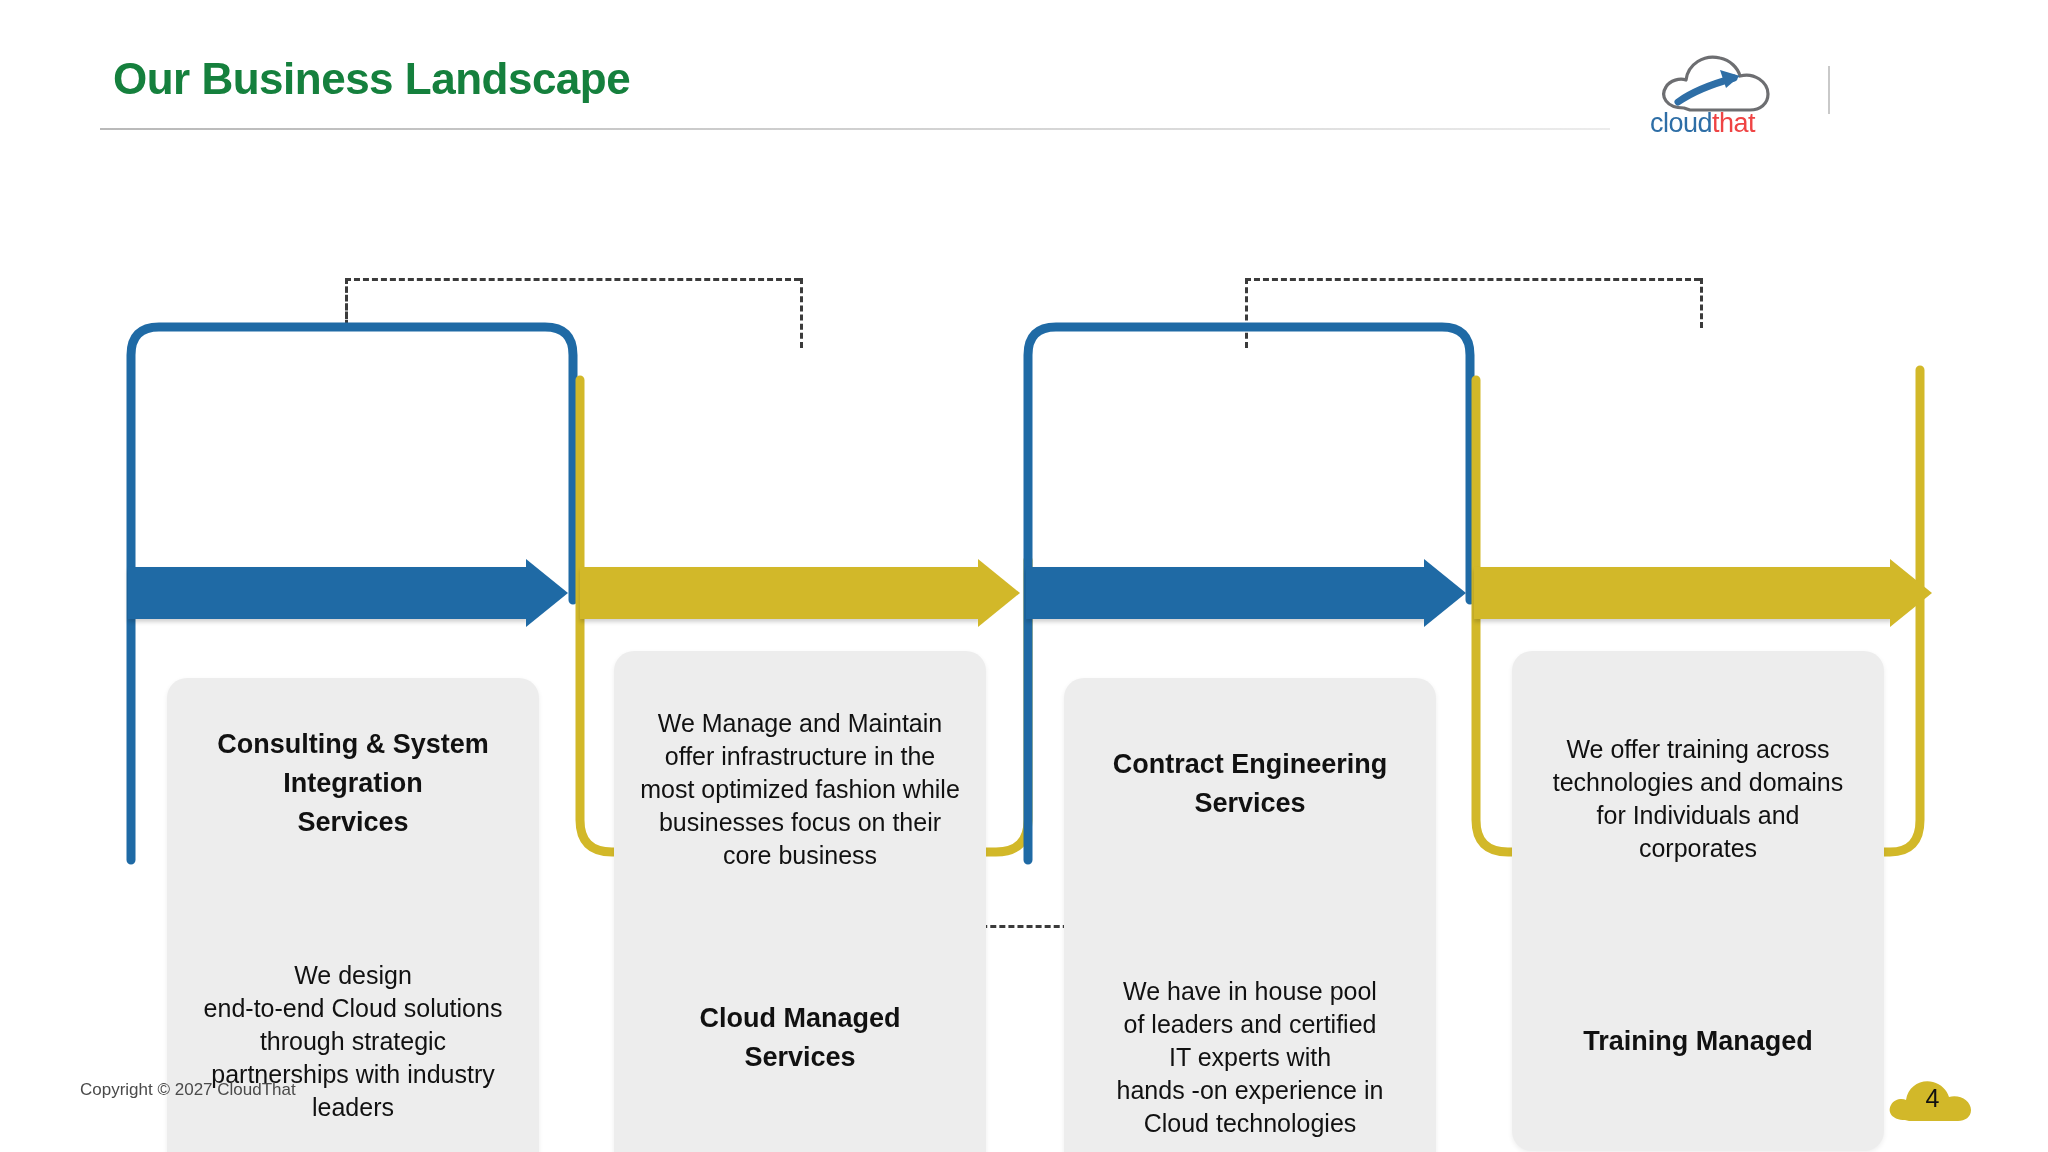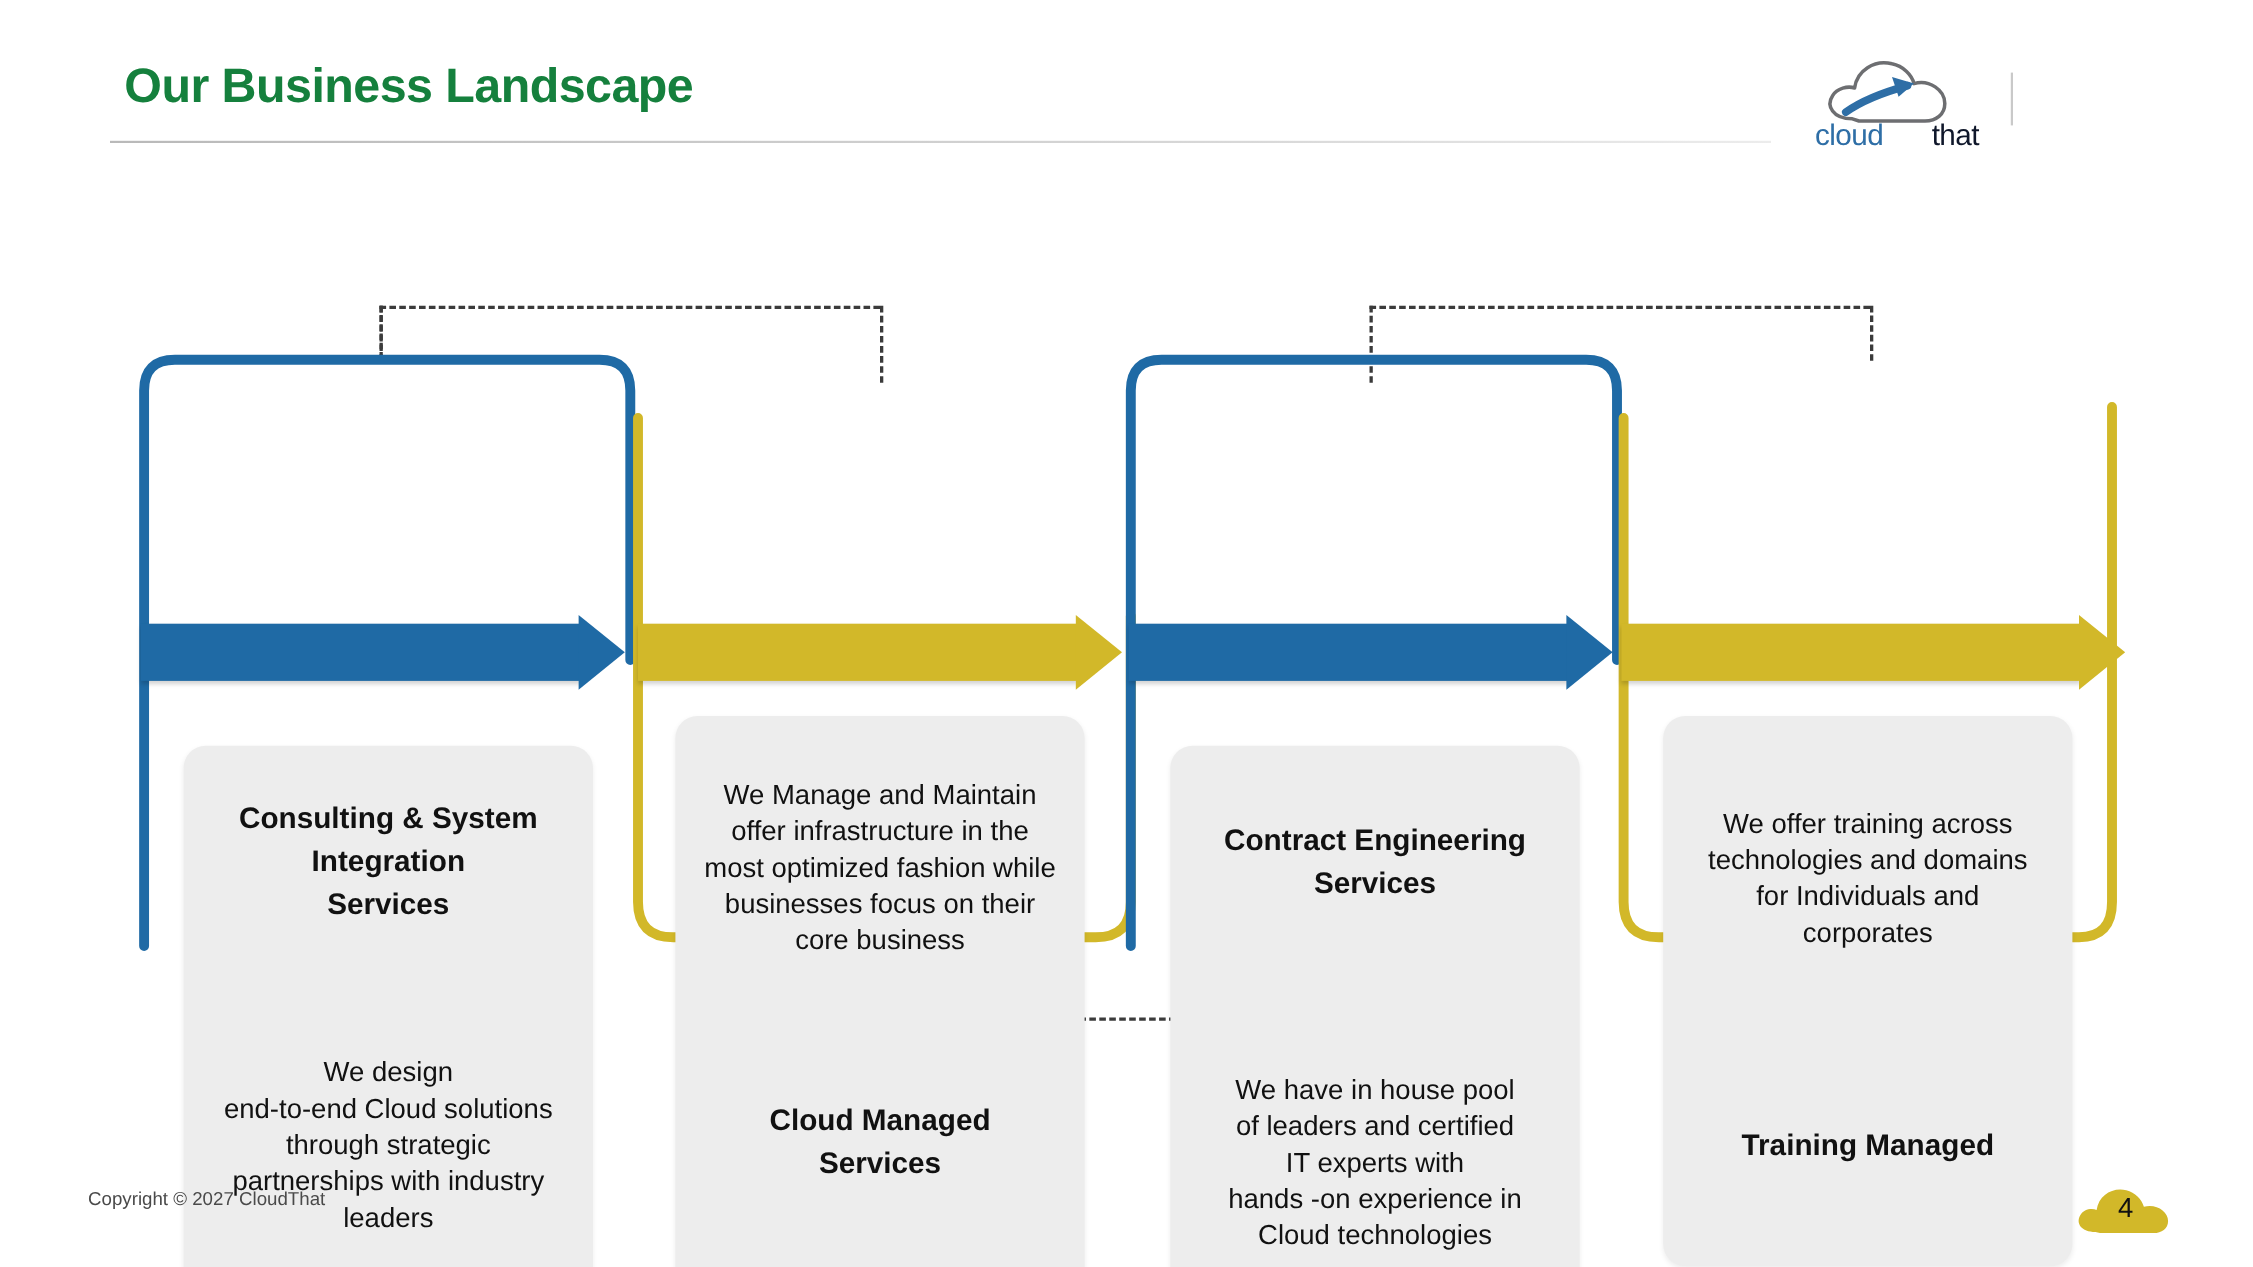--- a/index.html
+++ b/index.html
@@ -22,21 +22,21 @@
   .title-rule{
     position:absolute;left:100px;top:128px;width:1510px;height:2px;
     background:linear-gradient(to right,#b9b9b9,#d9d9d9 70%,#ececec);
   }
 
   
   .logo-block{position:absolute;top:30px;left:1650px;width:390px;height:110px;}
   .ct-logo{position:absolute;left:0;top:4px;width:150px;height:100px;}
   .ct-word{position:absolute;left:0px;top:78px;font-size:27px;letter-spacing:-0.5px;white-space:nowrap;}
   .ct-word .c1{color:#2E6EA6;}
-  .ct-word .c2{color:#0f172a;padding-left:44px;}
+  .ct-word .c2{color:#ef4444;}
   .logo-divider{position:absolute;left:178px;top:36px;width:2px;height:48px;background:#c9c9c9;}
   .aws-logo{position:absolute;left:208px;top:12px;width:176px;height:90px;}
   .aws-word{
     position:absolute;left:4px;top:-6px;
     font-size:62px;font-weight:bold;color:#232F3E;letter-spacing:-2px;
     font-family:"DejaVu Sans",sans-serif;
   }
 
   
   #diagram{position:absolute;left:0;top:0;width:2048px;height:1152px;}

